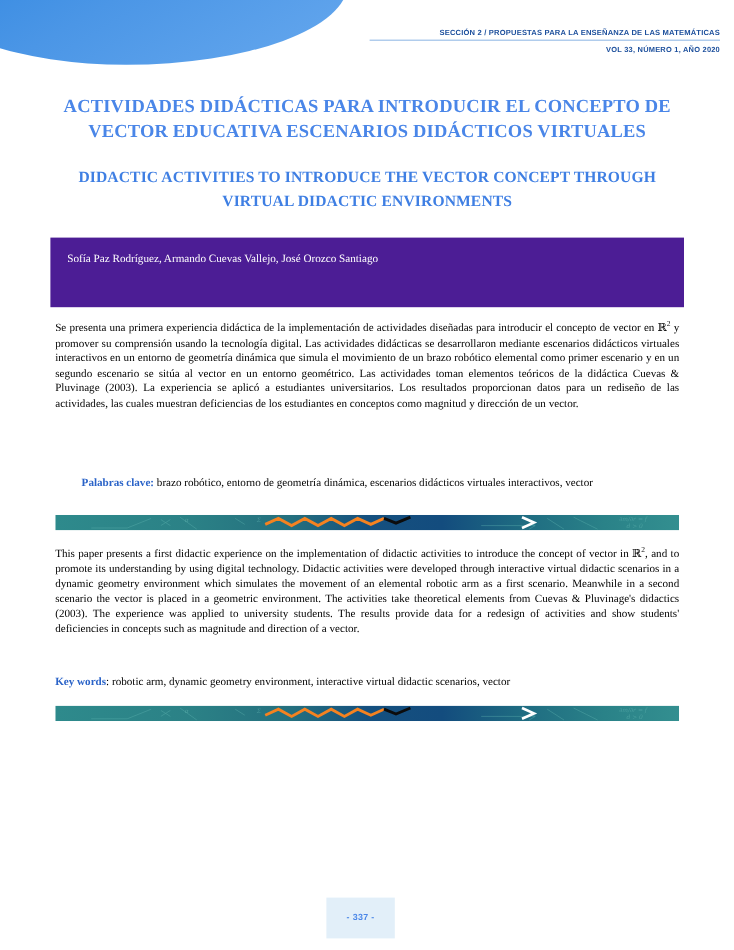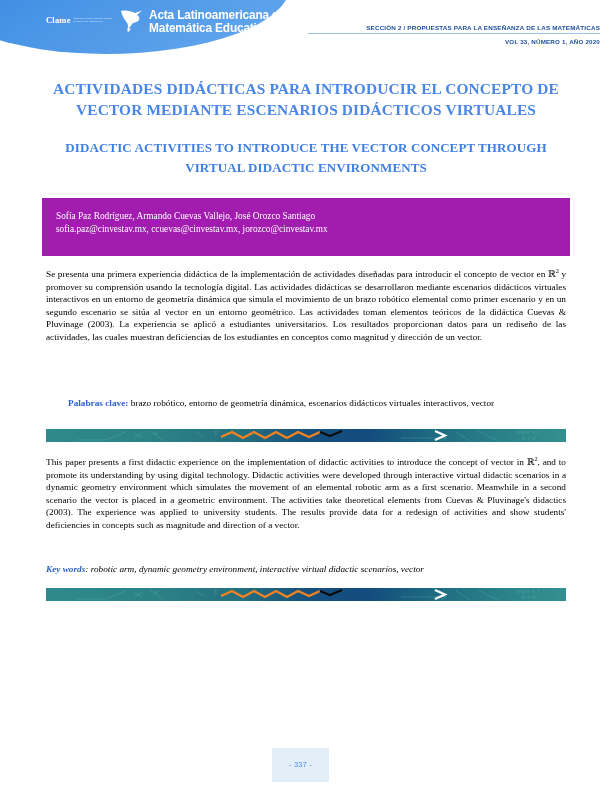--- a/index.html
+++ b/index.html
@@ -121,21 +121,21 @@
     font-size: 13px;
     line-height: 20px;
     letter-spacing: .1px;
   }
 
   
   .author-band {
     position: absolute;
     left: 42px; top: 198px;
     width: 528px; height: 58px;
-    background: #a21caf;
+    background: #4c1d95;
   }
   .author-band .inner {
     padding: 12px 0 0 14px;
     color: #ffffff;
     font-size: 9.3px;
     line-height: 13.2px;
   }
 
   
   .section-head {
@@ -155,21 +155,21 @@
     line-height: 12.6px;
     text-align: left;
   }
   .kw-label {
     color: #2a63c8;
     font-weight: bold;
   }
   .blk-resumen { position: absolute; left: 46px; top: 268px; width: 520px; }
   .blk-keywords-es { position: absolute; left: 46px; top: 397px; width: 520px; padding-left: 22px; }
   .blk-abstract { position: absolute; left: 46px; top: 456px; width: 520px; }
-  .blk-keywords-en { position: absolute; left: 46px; top: 563px; width: 520px; font-style: italic; }
+  .blk-keywords-en { position: absolute; left: 46px; top: 563px; width: 520px; }
 
   .rsup { font-family: "DejaVu Serif", serif; }
   sup { font-size: .68em; vertical-align: super; line-height: 0; }
 
   
   .banner {
     position: absolute;
     left: 46px;
     width: 520px; height: 13px;
     overflow: hidden;
@@ -184,60 +184,45 @@
     left: 272px; top: 748px;
     width: 57px; height: 34px;
     background: #e2eff9;
   }
   .footer-num {
     position: absolute;
     left: 0; right: 0; top: 12px;
     text-align: center;
     color: #4a86e8;
     font-family: "Liberation Sans", sans-serif;
-    font-weight: normal;
+    font-weight: bold;
     font-size: 7.4px;
     letter-spacing: .3px;
   }
 </style>
 </head>
 <body>
 
 <div class="header">
   <div class="header-blob"></div>
 
-  <div class="logo-wrap">
-    <div class="logo-clame">Clame</div>
-    <div class="logo-sub">COMITÉ LATINOAMERICANO DE MATEMÁTICA EDUCATIVA</div>
-    <svg class="logo-map" viewBox="0 0 26 24">
-      <path d="M2,2 C7,1 12,2 16,4 L23,1.5 L18,6 C20,7 21,9 20,11 C18.5,13.5 15,13 13,15
-               C11.5,16.5 12,19 11,21 C10.2,22.6 9,23.6 8.5,22.2 C8,20.5 9.2,18.5 9,16.5
-               C8.7,13.8 6.5,12 5,9.5 C3.8,7.4 2.6,4.6 2,2 Z" fill="#ffffff"></path>
-      <circle cx="11.2" cy="18.4" r="0.9" fill="#3f8fe2"></circle>
-    </svg>
-    <div class="logo-title">
-      <span>Acta Latinoamericana de</span><br>
-      <span>Matemática Educativa</span>
-    </div>
-  </div>
 
   <div class="header-right">
     <div class="sec-line">SECCIÓN 2 / PROPUESTAS PARA LA ENSEÑANZA DE LAS MATEMÁTICAS</div>
     <div class="sec-rule"></div>
     <div class="vol-line">VOL 33, NÚMERO 1, AÑO 2020</div>
   </div>
 </div>
 
-<div class="title-es">ACTIVIDADES DIDÁCTICAS PARA INTRODUCIR EL CONCEPTO DE VECTOR MEDIANTE ESCENARIOS DIDÁCTICOS VIRTUALES</div>
+<div class="title-es">ACTIVIDADES DIDÁCTICAS PARA INTRODUCIR EL CONCEPTO DE VECTOR EDUCATIVA ESCENARIOS DIDÁCTICOS VIRTUALES</div>
 <div class="title-en">DIDACTIC ACTIVITIES TO INTRODUCE THE VECTOR CONCEPT THROUGH VIRTUAL DIDACTIC ENVIRONMENTS</div>
 
 <div class="author-band">
   <div class="inner">
     <div>Sofía Paz Rodríguez, Armando Cuevas Vallejo, José Orozco Santiago</div>
-    <div>sofia.paz@cinvestav.mx, ccuevas@cinvestav.mx, jorozco@cinvestav.mx</div>
   </div>
 </div>
 
 <div class="blk-resumen">
   <div class="para"><span>Se presenta una primera experiencia didáctica de la implementación de actividades diseñadas para introducir el concepto de vector en </span><span class="rsup">ℝ</span><sup>2</sup><span> y promover su comprensión usando la tecnología digital. Las actividades didácticas se desarrollaron mediante escenarios didácticos virtuales interactivos en un entorno de geometría dinámica que simula el movimiento de un brazo robótico elemental como primer escenario y en un segundo escenario se sitúa al vector en un entorno geométrico. Las actividades toman elementos teóricos de la didáctica Cuevas &amp; Pluvinage (2003). La experiencia se aplicó a estudiantes universitarios. Los resultados proporcionan datos para un rediseño de las actividades, las cuales muestran deficiencias de los estudiantes en conceptos como magnitud y dirección de un vector.</span></div>
 </div>
 
 <div class="blk-keywords-es">
   <div class="kw"><span class="kw-label">Palabras clave:</span><span> brazo robótico, entorno de geometría dinámica, escenarios didácticos virtuales interactivos, vector</span></div>
 </div>

